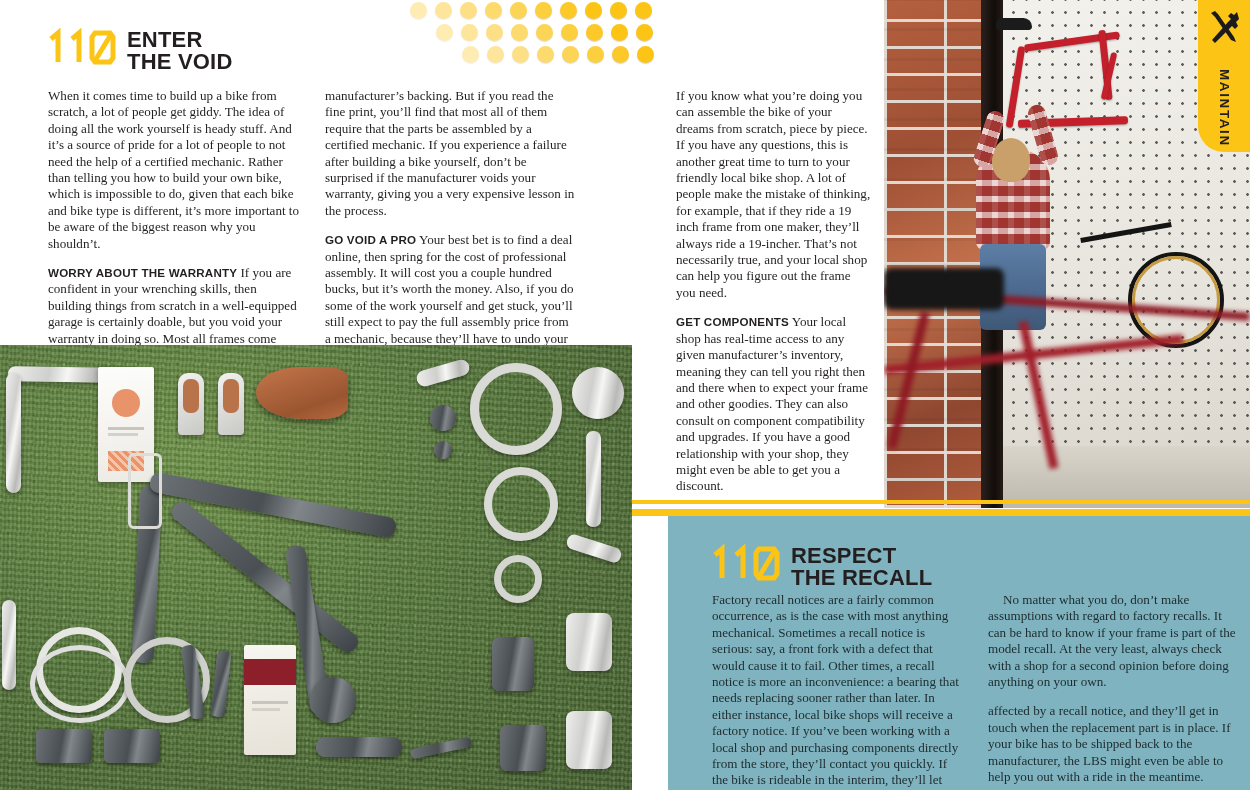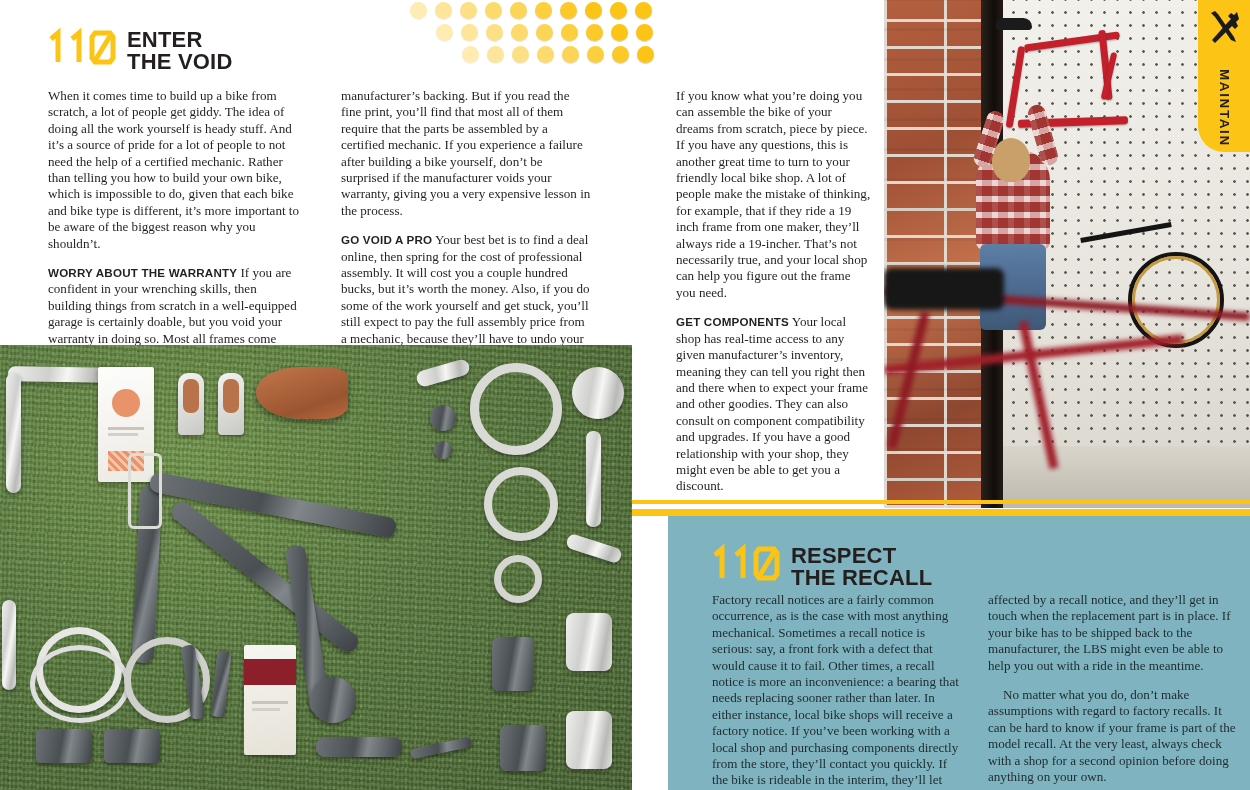--- a/index.html
+++ b/index.html
@@ -50,21 +50,21 @@
     font-size: 11.6px;
     letter-spacing: .2px;
     color: #231f20;
   }
 
   
   #left-article { position: absolute; left: 48px; top: 28px; width: 534px; }
   #left-head { margin-bottom: 19px; }
   #left-cols { position: absolute; left: 48px; top: 88px; width: 534px; height: 250px; }
   #left-col-a { position: absolute; left: 0; top: 0; width: 252px; }
-  #left-col-b { position: absolute; left: 277px; top: 0; width: 252px; margin-left: 16px; }
+  #left-col-b { position: absolute; left: 277px; top: 0; width: 252px; }
 
   
   .photo { position: absolute; overflow: hidden; }
 
   #photo-parts { left: 0; top: 345px; width: 632px; height: 445px; background: #4d6b33; }
   .turf { position:absolute; inset:0;
     background:
       repeating-linear-gradient(92deg, rgba(255,255,255,.05) 0 2px, rgba(0,0,0,.06) 2px 4px),
       repeating-linear-gradient(4deg, rgba(255,255,255,.07) 0 3px, rgba(0,0,0,.07) 3px 6px),
       radial-gradient(ellipse at 30% 25%, #6d9247 0%, #56783a 45%, #445f2e 100%);
@@ -359,23 +359,23 @@
       </span>
     </div>
 
     <div id="recall-cols">
       <div id="recall-a">
         <p class="body">
           <span>Factory recall notices are a fairly common occurrence, as is the case with most anything mechanical. Sometimes a recall notice is serious: say, a front fork with a defect that would cause it to fail. Other times, a recall notice is more an inconvenience: a bearing that needs replacing sooner rather than later. In either instance, local bike shops will receive a factory notice. If you’ve been working with a local shop and purchasing components directly from the store, they’ll contact you quickly. If the bike is rideable in the interim, they’ll let you know your machine is</span>
         </p>
       </div>
       <div id="recall-b">
+        <p class="body indent">
+          <span>No matter what you do, don’t make assumptions with regard to factory recalls. It can be hard to know if your frame is part of the model recall. At the very least, always check with a shop for a second opinion before doing anything on your own.</span>
+        </p>
         <p class="body">
           <span>affected by a recall notice, and they’ll get in touch when the replacement part is in place. If your bike has to be shipped back to the manufacturer, the LBS might even be able to help you out with a ride in the meantime.</span>
         </p>
-        <p class="body indent">
-          <span>No matter what you do, don’t make assumptions with regard to factory recalls. It can be hard to know if your frame is part of the model recall. At the very least, always check with a shop for a second opinion before doing anything on your own.</span>
-        </p>
       </div>
     </div>
   </div>
 
 </div>
 
 </body></html>

